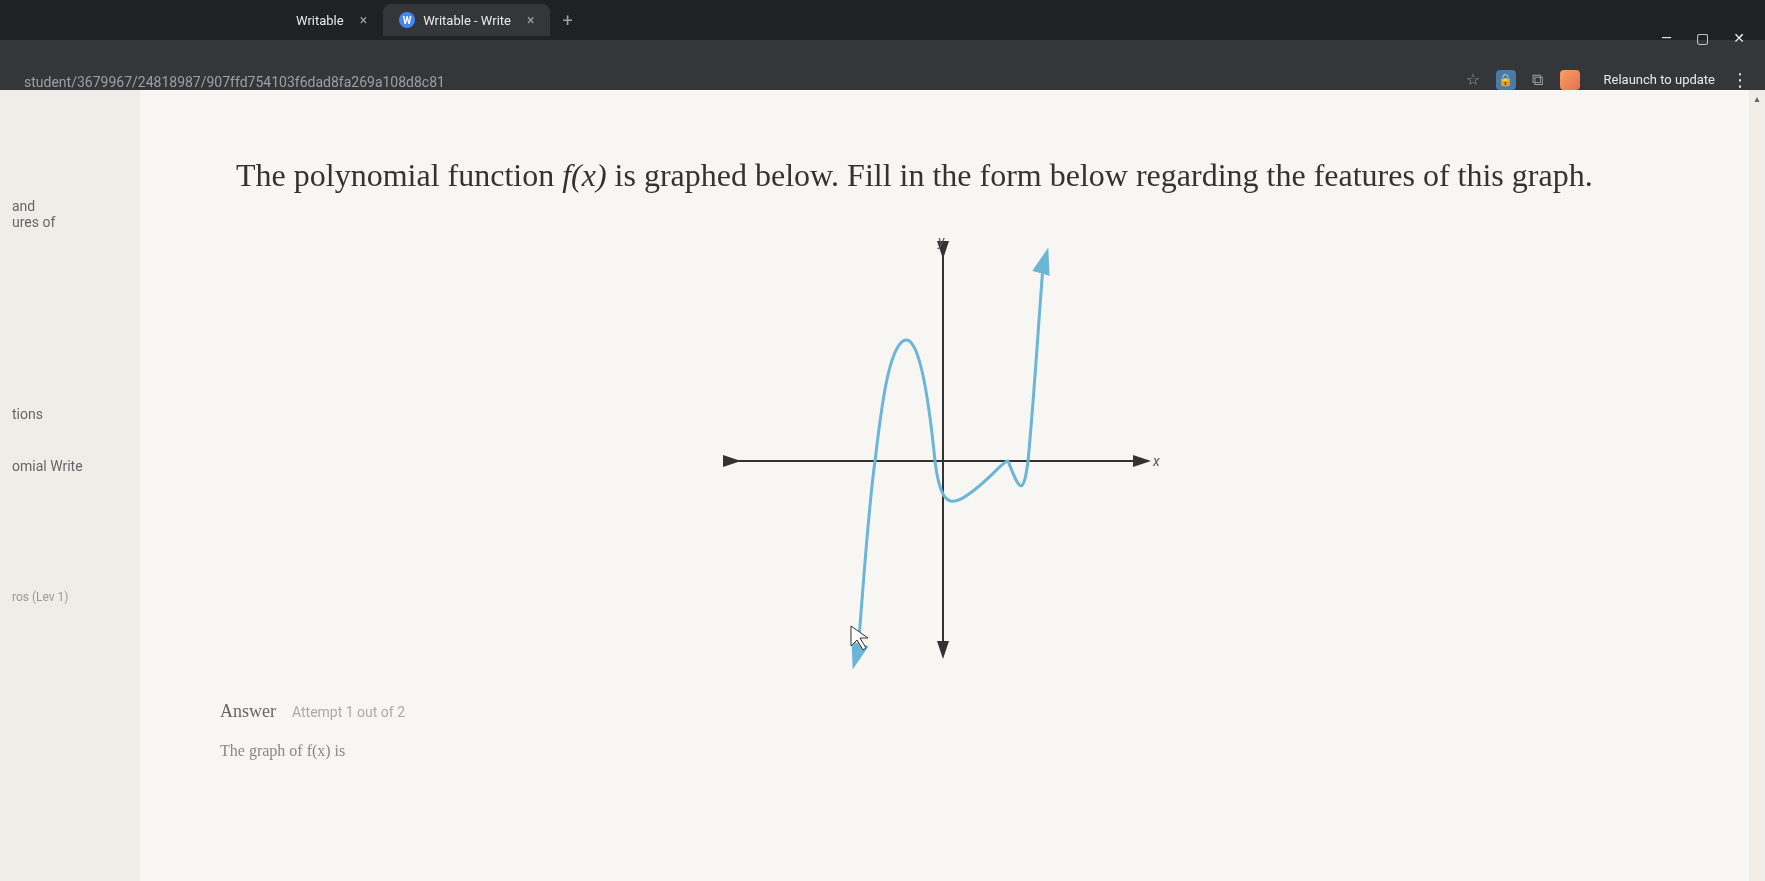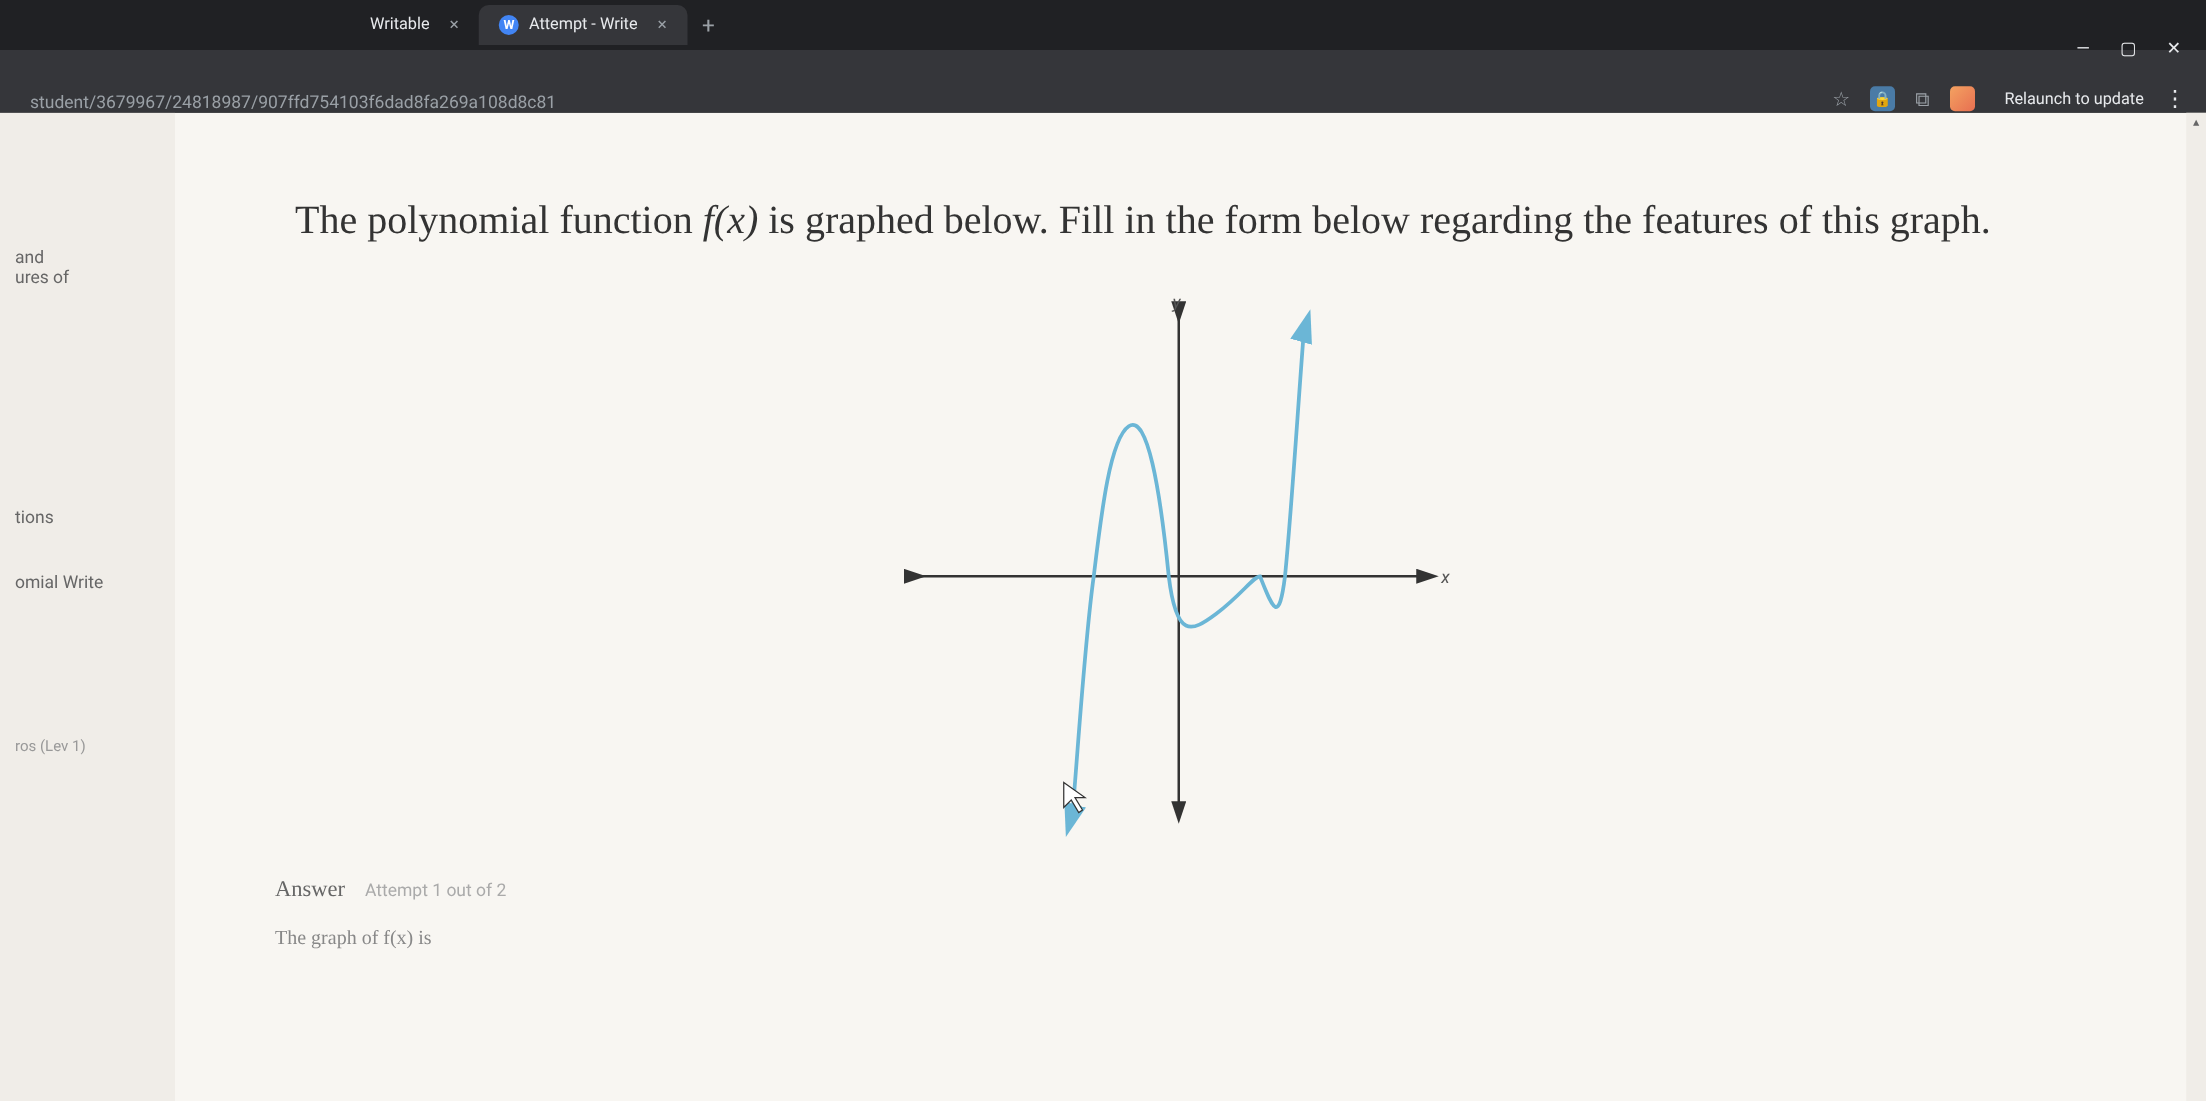--- a/index.html
+++ b/index.html
@@ -16,21 +16,21 @@
       position: relative;
     }
     .tabs-row {
       display: flex;
       align-items: center;
       height: 40px;
       padding-left: 280px;
     }
     .tab {
       display: flex;
-      align-items: flex-start;
+      align-items: center;
       gap: 8px;
       padding: 8px 16px;
       color: #e8eaed;
       font-size: 13px;
       border-radius: 8px 8px 0 0;
       cursor: pointer;
     }
     .tab.active {
       background: #35363a;
     }
@@ -201,21 +201,21 @@
 <body>
 
 <div class="browser-chrome">
   <div class="tabs-row">
     <div class="tab">
       <span>Writable</span>
       <span class="tab-close">×</span>
     </div>
     <div class="tab active">
       <span class="tab-icon">W</span>
-      <span>Attempt - Write</span>
+      <span>Writable - Write</span>
       <span class="tab-close">×</span>
     </div>
     <span class="new-tab">+</span>
   </div>
   <div class="window-controls">
     <span class="window-btn">—</span>
     <span class="window-btn">▢</span>
     <span class="window-btn">✕</span>
   </div>
   <div class="address-row">

